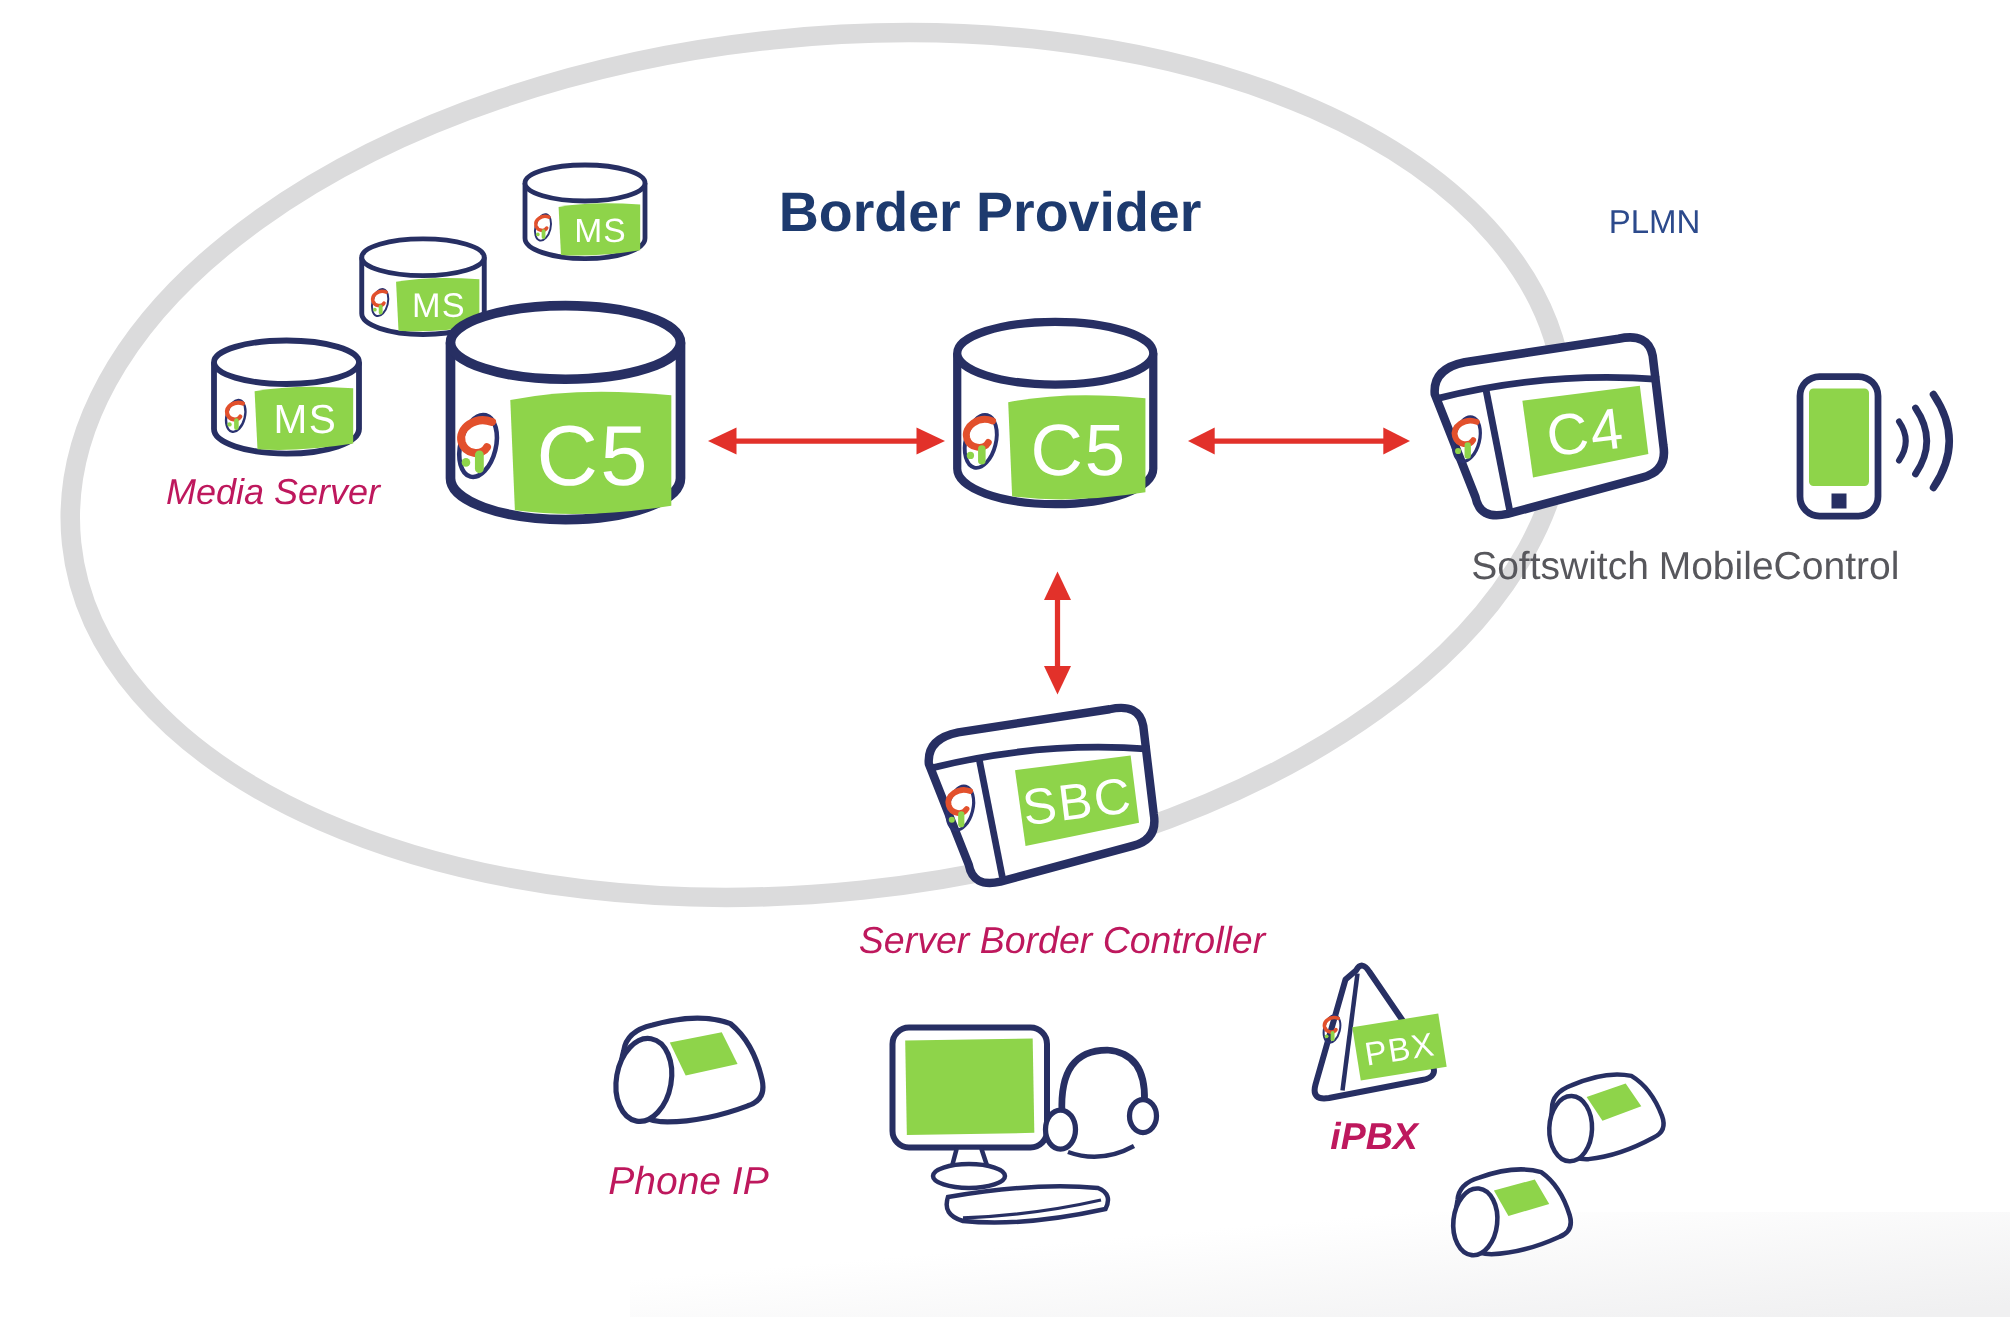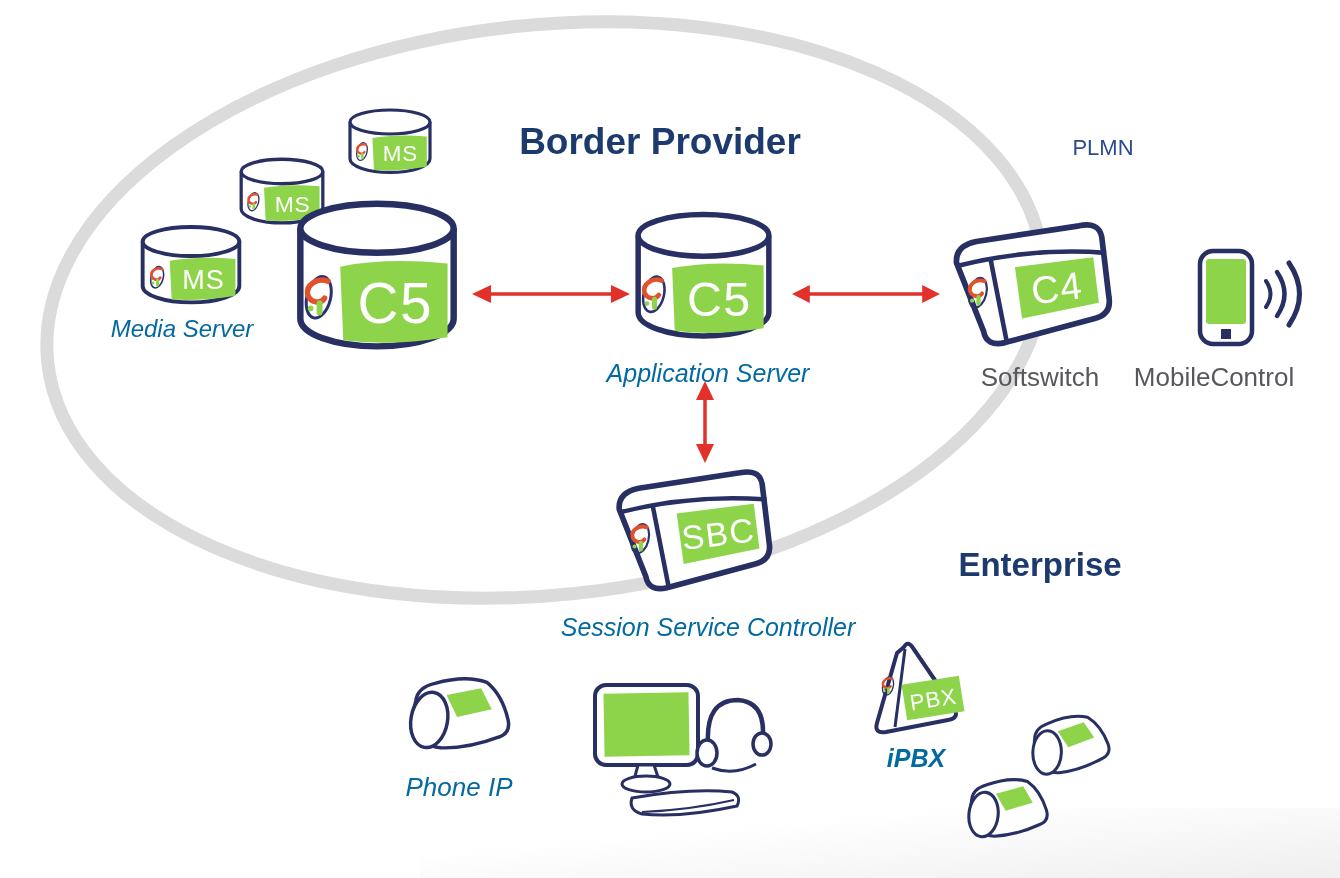--- a/index.html
+++ b/index.html
@@ -8,21 +8,21 @@
     background:#ffffff;
     font-family:"Liberation Sans", sans-serif;
   }
   .abs { position:absolute; }
   svg { display:block; overflow:visible; }
   .lbl {
     position:absolute; transform:translateX(-50%);
     white-space:nowrap; text-align:center; line-height:1.25;
   }
   .lbl-head   { color:#1d3a6e; font-weight:bold; }
-  .lbl-navy-i { color:#0369a1; font-style:italic; }
+  .lbl-navy-i { color:#be185d; font-style:italic; }
   .lbl-gray-i { color:#57575c; }
   .badge-text {
     fill:#ffffff; font-family:"Liberation Sans", sans-serif;
     font-weight:400; letter-spacing:1px;
   }
   #bottom-fade {
     position:absolute; left:420px; right:0; bottom:0; height:70px;
     background:linear-gradient(175deg, rgba(242,242,242,0) 30%, #f0f0f1 95%);
     pointer-events:none;
   }
@@ -44,21 +44,20 @@
   </svg>
 
   <svg class="abs" style="left:0;top:0" width="1340" height="878">
     <ellipse cx="545" cy="310" rx="500" ry="285" transform="rotate(-6 545 310)" fill="none" stroke="#dbdbdc" stroke-width="13"></ellipse>
   </svg>
 
   <div id="bottom-fade"></div>
 
   <div class="lbl lbl-head" style="left:660px;top:119px;font-size:37px">Border Provider</div>
   <div class="lbl" style="left:1103px;top:134px;font-size:22px;color:#2c4a8c">PLMN</div>
-  <div class="lbl lbl-head" style="left:1040px;top:544px;font-size:33px">Enterprise</div>
 
   <svg class="abs" style="left:342px;top:106px" width="96" height="80" viewBox="0 0 120 100">
     <path d="M10 20 V66 a50 17 0 0 0 100 0 V20" fill="#fff" stroke="#272f63" stroke-width="4"></path>
     <ellipse cx="60" cy="20" rx="50" ry="15" fill="#fff" stroke="#272f63" stroke-width="4"></ellipse>
     <path d="M38 40 Q66 35 106 38 L106 76 Q68 82 40 80 Z" fill="#8ed44a"></path>
     <use href="#c5logo" transform="translate(25 57) scale(0.9)"></use>
     <text class="badge-text" x="73" y="69" font-size="28" text-anchor="middle">MS</text>
   </svg>
 
   <svg class="abs" style="left:233px;top:155px" width="98" height="82" viewBox="0 0 120 100">
@@ -86,21 +85,20 @@
     <text class="badge-text" x="72" y="83" font-size="37" text-anchor="middle">C5</text>
   </svg>
 
   <svg class="abs" style="left:625px;top:208px" width="157" height="149" viewBox="0 0 120 114">
     <path d="M10 21 V80 a50 18 0 0 0 100 0 V21" fill="#fff" stroke="#272f63" stroke-width="4.2"></path>
     <ellipse cx="60" cy="21" rx="50" ry="16" fill="#fff" stroke="#272f63" stroke-width="4.2"></ellipse>
     <path d="M36 46 Q66 40 106 44 L106 92 Q68 98 38 94 Z" fill="#8ed44a"></path>
     <use href="#c5logo" transform="translate(22 66) scale(1.1)"></use>
     <text class="badge-text" x="72" y="83" font-size="37" text-anchor="middle">C5</text>
   </svg>
-  <div class="lbl lbl-navy-i" style="left:708px;top:358px;font-size:25px">Application Server</div>
 
   <svg class="abs" style="left:938px;top:213px" width="188" height="151" viewBox="0 0 132 106">
     <path d="M13 35 Q12 23 27 20 L99 9 Q113 6 115 17 L120 59 Q122 71 110 74 L47 91 Q34 94 32 83 Z" fill="#fff" stroke="#272f63" stroke-width="4" stroke-linejoin="round"></path>
     <path d="M14 37 Q66 24 118 28" fill="none" stroke="#272f63" stroke-width="3.2"></path>
     <path d="M37 33 L48 89" fill="none" stroke="#272f63" stroke-width="3.2"></path>
     <path d="M54 38 L109 31 L113 63 L59 74 Z" fill="#8ed44a"></path>
     <use href="#c5logo" transform="translate(28 56) scale(0.85)"></use>
     <text class="badge-text" x="84" y="62" font-size="27" text-anchor="middle" transform="rotate(-7 84 56)">C4</text>
   </svg>
   <div class="lbl lbl-gray-i" style="left:1040px;top:361px;font-size:26px">Softswitch</div>
@@ -108,21 +106,21 @@
   <svg class="abs" style="left:1192px;top:246px" width="125" height="104" viewBox="0 0 125 104">
     <rect x="8" y="5" width="52" height="93" rx="13" fill="#fff" stroke="#272f63" stroke-width="4.5"></rect>
     <rect x="14" y="13" width="40" height="65" rx="3" fill="#8ed44a"></rect>
     <rect x="29" y="83" width="10" height="10" fill="#272f63"></rect>
     <g fill="none" stroke="#272f63" stroke-linecap="round">
       <path d="M74 35 q9 13 0 26" stroke-width="4"></path>
       <path d="M85 26 q15 22 0 44" stroke-width="4.5"></path>
       <path d="M97 17 q21 31 0 62" stroke-width="5"></path>
     </g>
   </svg>
-  <div class="lbl lbl-gray-i" style="left:1214px;top:361px;font-size:26px">MobileControl</div>
+  <div class="lbl lbl-gray-i" style="left:1186px;top:361px;font-size:26px">MobileControl</div>
 
   <svg class="abs" style="left:472px;top:281px" width="158" height="26" viewBox="0 0 158 26">
     <line x1="14" y1="13" x2="144" y2="13" stroke="#e2312a" stroke-width="3.5"></line>
     <polygon points="0,13 19,4 19,22" fill="#e2312a"></polygon>
     <polygon points="158,13 139,4 139,22" fill="#e2312a"></polygon>
   </svg>
   <svg class="abs" style="left:792px;top:281px" width="148" height="26" viewBox="0 0 158 26" preserveAspectRatio="none">
     <line x1="14" y1="13" x2="144" y2="13" stroke="#e2312a" stroke-width="3.5"></line>
     <polygon points="0,13 19,4 19,22" fill="#e2312a"></polygon>
     <polygon points="158,13 139,4 139,22" fill="#e2312a"></polygon>
@@ -134,21 +132,21 @@
   </svg>
 
   <svg class="abs" style="left:601px;top:460px" width="185" height="149" viewBox="0 0 132 106">
     <path d="M13 35 Q12 23 27 20 L99 9 Q113 6 115 17 L120 59 Q122 71 110 74 L47 91 Q34 94 32 83 Z" fill="#fff" stroke="#272f63" stroke-width="4" stroke-linejoin="round"></path>
     <path d="M14 37 Q66 24 118 28" fill="none" stroke="#272f63" stroke-width="3.2"></path>
     <path d="M37 33 L48 89" fill="none" stroke="#272f63" stroke-width="3.2"></path>
     <path d="M54 38 L109 31 L113 63 L59 74 Z" fill="#8ed44a"></path>
     <use href="#c5logo" transform="translate(28 56) scale(0.85)"></use>
     <text class="badge-text" x="84" y="61" font-size="24" text-anchor="middle" transform="rotate(-7 84 55)">SBC</text>
   </svg>
-  <div class="lbl lbl-navy-i" style="left:708px;top:612px;font-size:25px">Session Service Controller</div>
+  <div class="lbl lbl-navy-i" style="left:708px;top:612px;font-size:25px">Server Border Controller</div>
 
   <svg class="abs" style="left:385px;top:668px" width="125" height="100" viewBox="0 0 130 104">
     <path d="M32 34 Q34 20 52 16 Q84 7 106 15 Q122 28 128 54 Q131 68 118 72 Q86 84 58 83 Q36 81 31 58 Q29 44 32 34 Z" fill="#fff" stroke="#272f63" stroke-width="3.6" stroke-linejoin="round"></path>
     <ellipse cx="46" cy="54" rx="19" ry="29" fill="#fff" stroke="#272f63" stroke-width="3.6" transform="rotate(10 46 54)"></ellipse>
     <path d="M64 28 L100 21 L111 43 L75 51 Z" fill="#8ed44a"></path>
   </svg>
   <div class="lbl lbl-navy-i" style="left:459px;top:771px;font-size:26px">Phone IP</div>
 
   <svg class="abs" style="left:590px;top:680px" width="180" height="150" viewBox="0 0 180 150">
     <rect x="5" y="5" width="103" height="80" rx="11" fill="#fff" stroke="#272f63" stroke-width="4"></rect>

